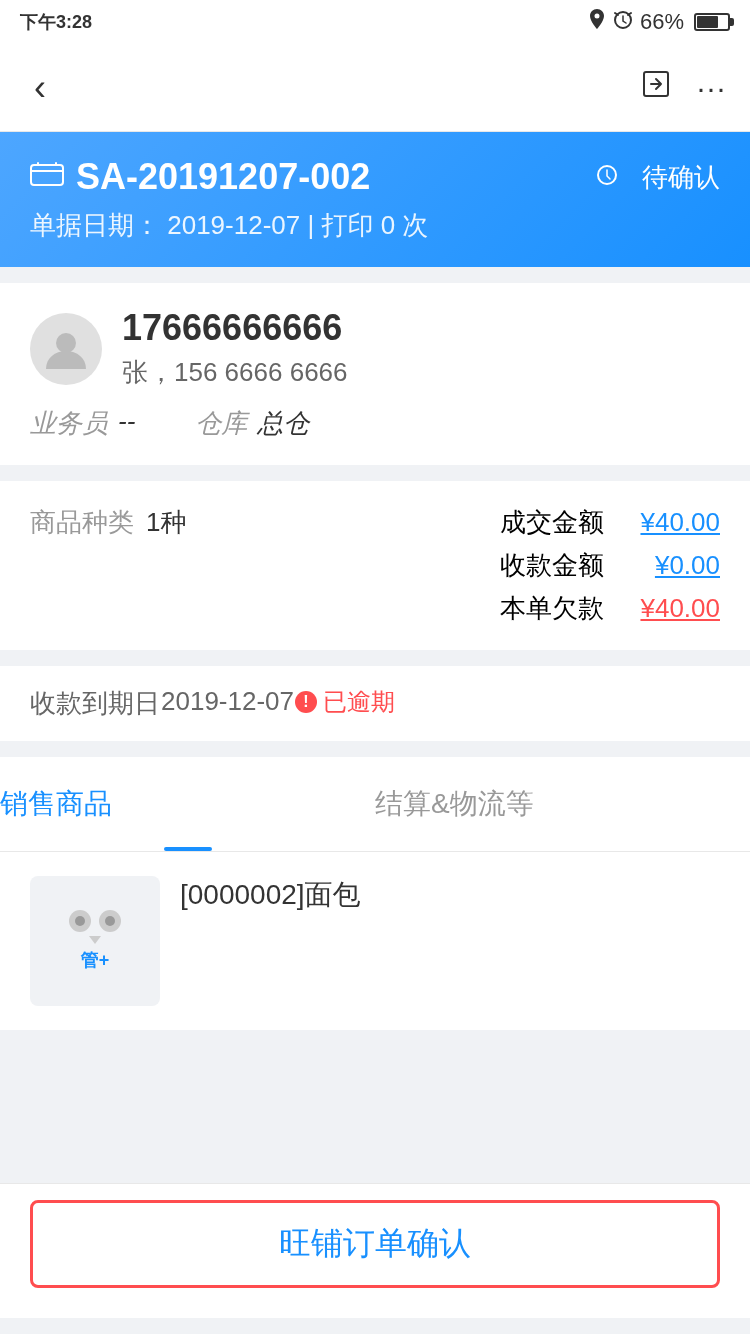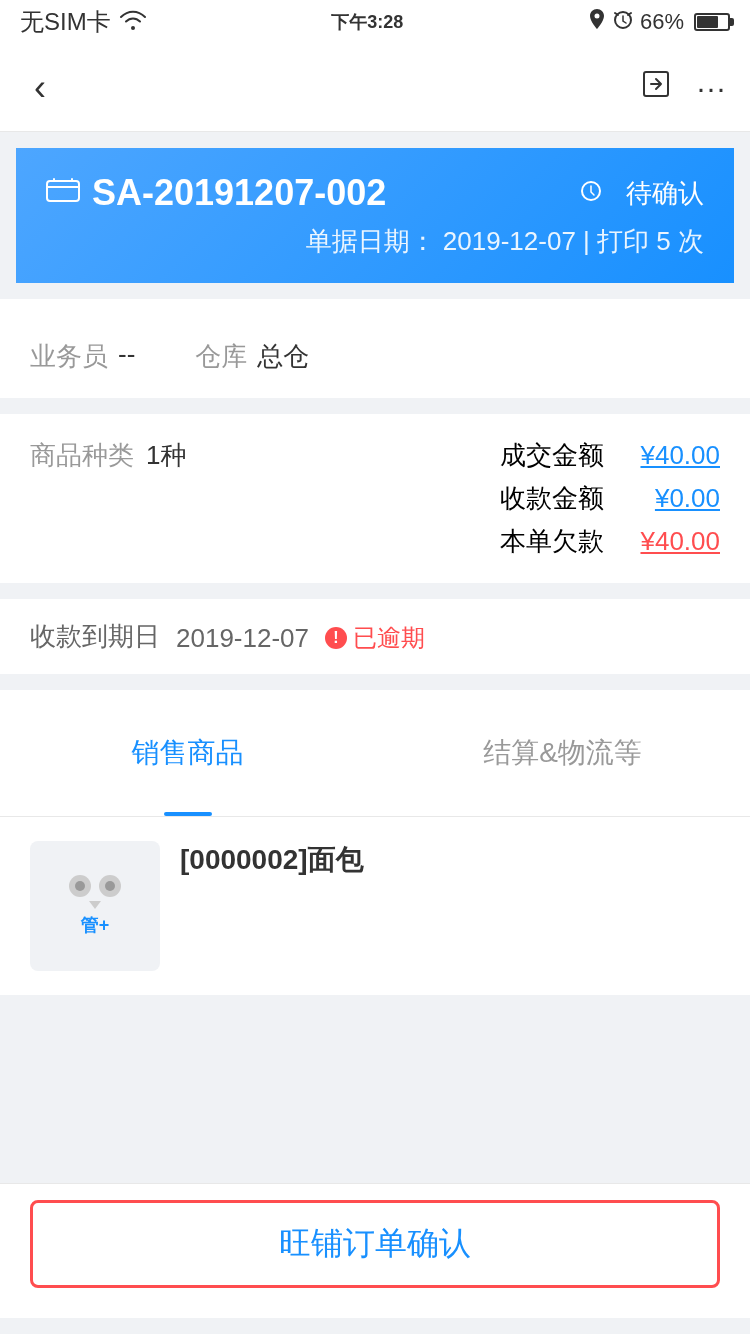--- a/index.html
+++ b/index.html
@@ -104,22 +104,21 @@
     .nav-icon {
       font-size: 30px;
       color: #333;
       cursor: pointer;
     }
 
     
     .header-card {
       background: linear-gradient(135deg, #4da6ff, #1890ff);
       padding: 24px 30px;
-      margin: 16px;
-      text-align: right;
+      margin: 0;
     }
     .header-card-top {
       display: flex;
       align-items: center;
       justify-content: space-between;
     }
     .order-id {
       font-size: 36px;
       font-weight: 700;
       color: #fff;
@@ -175,20 +174,21 @@
       display: flex;
       gap: 60px;
       margin-top: 16px;
       font-size: 26px;
       color: #666;
     }
     .customer-meta-item {
       display: flex;
       align-items: flex-start;
       gap: 10px;
+      font-style: italic;
     }
     .meta-label {
       color: #999;
     }
     .meta-value {
       color: #333;
     }
 
     
     .summary-section {
@@ -240,22 +240,22 @@
     .summary-row-value.red {
       color: #ff4d4f;
     }
 
     
     .due-section {
       background: #fff;
       padding: 20px 30px;
       margin-top: 16px;
       display: flex;
-      align-items: flex-end;
-      gap: 16px;
+      align-items: flex-start;
+      gap: 1px;
       font-size: 26px;
       color: #666;
     }
     .overdue-badge {
       display: flex;
       align-items: center;
       gap: 6px;
       color: #ff4d4f;
       font-size: 24px;
     }
@@ -276,22 +276,21 @@
     .tabs-section {
       background: #fff;
       margin-top: 16px;
     }
     .tabs-header {
       display: flex;
       border-bottom: 1px solid #e8e8e8;
     }
     .tab-item {
       flex: 1;
-      text-align: center;
-      padding: 44px 0;
+      padding: 28px 0;
       font-size: 28px;
       color: #999;
       cursor: pointer;
       position: relative;
     }
     .tab-item.active {
       color: #1890ff;
       font-weight: 500;
     }
     .tab-item.active::after {
@@ -364,21 +363,21 @@
       font-size: 18px;
       color: #1890ff;
       font-weight: 600;
     }
     .product-info {
       flex: 1;
     }
     .product-name {
       font-size: 28px;
       color: #333;
-      font-weight: 700;
+      font-weight: 400;
     }
     .product-price {
       margin-top: 12px;
       font-size: 26px;
       color: #666;
     }
     .price-highlight {
       color: #1890ff;
       font-weight: 600;
     }
@@ -414,30 +413,20 @@
       cursor: pointer;
       display: flex;
       align-items: center;
       justify-content: center;
     }
   </style>
 </head>
 <body>
 
 <div class="status-bar">
-  <div class="status-left">
-    <span>无SIM卡</span>
-    <span>
-      <svg width="28" height="20" viewBox="0 0 28 20">
-        <path d="M14 16a2 2 0 1 1 0 4 2 2 0 0 1 0-4z" fill="#333"></path>
-        <path d="M7 11.5C9 9.5 11.4 8.4 14 8.4s5 1.1 7 3.1" stroke="#333" stroke-width="2" fill="none" stroke-linecap="round"></path>
-        <path d="M2 7C5.4 3.6 9.5 1.7 14 1.7s8.6 1.9 12 5.3" stroke="#333" stroke-width="2" fill="none" stroke-linecap="round"></path>
-      </svg>
-    </span>
-  </div>
   <div class="status-center">下午3:28</div>
   <div class="status-right">
     <span>
       <svg width="18" height="22" viewBox="0 0 18 22">
           <path d="M9 1C5.1 1 2 4.1 2 8c0 5.25 7 13 7 13s7-7.75 7-13c0-3.9-3.1-7-7-7zm0 9.5a2.5 2.5 0 1 1 0-5 2.5 2.5 0 0 1 0 5z" fill="#333"></path>
         </svg>
     </span>
     <span>
       <svg width="22" height="22" viewBox="0 0 22 22">
           <circle cx="11" cy="12" r="8" stroke="#333" stroke-width="2" fill="none"></circle>
@@ -484,25 +473,37 @@
             <path d="M11 6v6l3 3" stroke="white" stroke-width="1.5" fill="none" stroke-linecap="round"></path>
           </svg>
       </span>
       <span>待确认</span>
     </div>
   </div>
   <div class="order-date">
     <span>单据日期：</span>
     <span>2019-12-07</span>
     <span> | </span>
-    <span>打印 5 次</span>
+    <span>打印 0 次</span>
   </div>
 </div>
 
 <div class="customer-section">
+  <div class="customer-row">
+    <div class="avatar">
+      <svg width="48" height="48" viewBox="0 0 48 48">
+        <circle cx="24" cy="18" r="10" fill="#bbb"></circle>
+        <path d="M4 44c0-11 9-18 20-18s20 7 20 18" fill="#bbb"></path>
+      </svg>
+    </div>
+    <div>
+      <div class="customer-phone">17666666666</div>
+      <div class="customer-name">张，156 6666 6666</div>
+    </div>
+  </div>
   <div class="customer-meta">
     <div class="customer-meta-item">
       <span class="meta-label">业务员</span>
       <span class="meta-value">--</span>
     </div>
     <div class="customer-meta-item">
       <span class="meta-label">仓库</span>
       <span class="meta-value">总仓</span>
     </div>
   </div>

